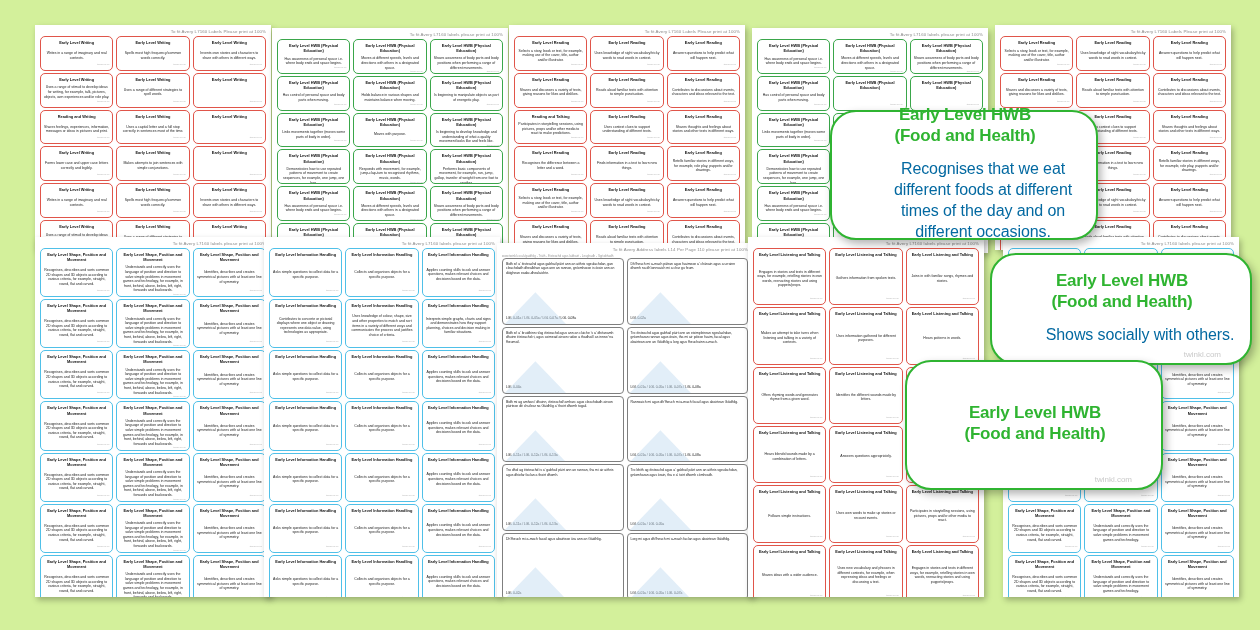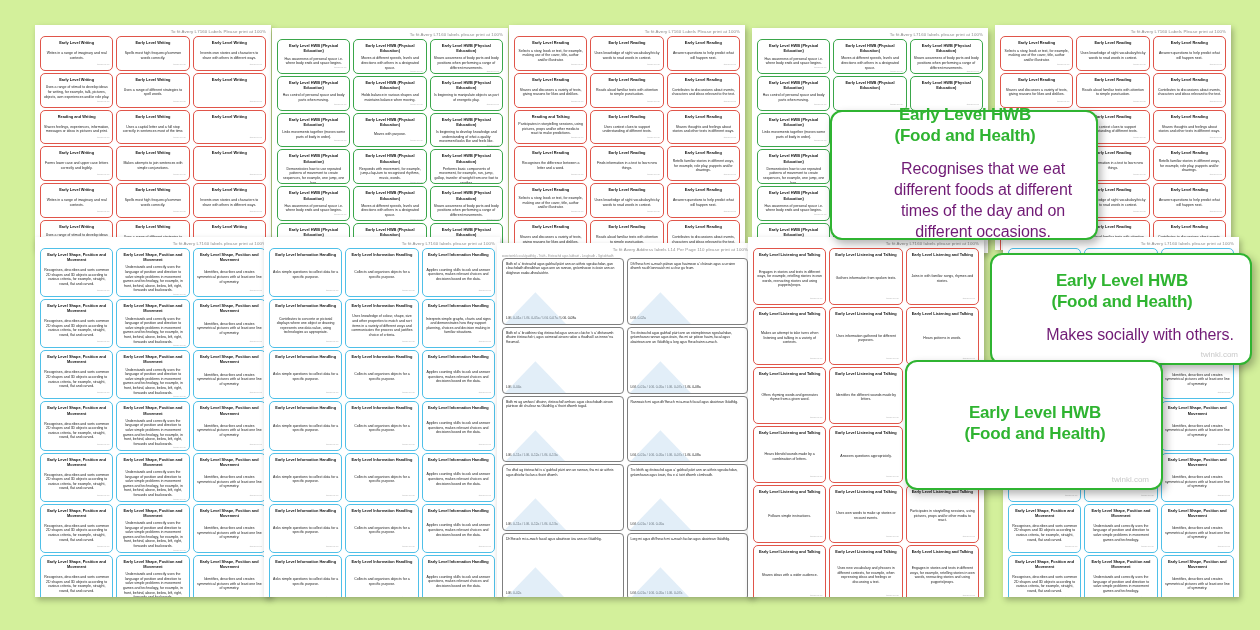--- a/index.html
+++ b/index.html
@@ -107,47 +107,47 @@
     height:60%;
     opacity:.45;
     pointer-events:none;
   }
 
   
   .callout{
     position:absolute;
     background:#ffffff;
     border:2.5px solid #2faa36;
-    border-radius:12px;
+    border-radius:26px;
     box-shadow:3px 4px 9px rgba(0,0,0,.30);
     display:flex;
     flex-direction:column;
     align-items:center;
     justify-content:center;
     text-align:center;
     padding:10px 12px 14px 14px;
   }
   .callout .c-title{
     color:#2fb431;
     font-weight:bold;
     font-size:17px;
     line-height:21px;
     letter-spacing:-.2px;
   }
   .callout .c-body{
-    color:#701a75;
+    color:#0369a1;
     font-size:16px;
     line-height:21px;
     margin-top:12px;
     letter-spacing:-.1px;
     margin-left:36px;
   }
   .callout .c-mark{
     position:absolute;
-    right:12px; bottom:4px;
+    right:29px; bottom:4px;
     font-size:8px;
     color:#c9c9c9;
   }
 </style>
 </head>
 <body>
 
 <div id="sheets-layer">
     <div class="sheet" style="left: 35px; top: 25px; width: 236px; height: 225px;">
       <div class="sheet-head">To fit Avery L7160 Labels Please print at 100%</div>
@@ -1129,21 +1129,21 @@
         <div>Early Level HWB</div>
         <div>(Food and Health)</div>
       </div>
       <div class="c-body">Recognises that we eat different foods at different times of the day and on different occasions.</div>
     </div>
     <div class="callout" style="left: 990px; top: 253px; width: 262px; height: 112px; border-color: rgb(47, 180, 49);">
       <div class="c-title" style="color: rgb(47, 180, 49);">
         <div>Early Level HWB</div>
         <div>(Food and Health)</div>
       </div>
-      <div class="c-body">Makes socially with others.</div>
+      <div class="c-body">Shows socially with others.</div>
       <div class="c-mark">twinkl.com</div>
     </div>
     <div class="callout" style="left: 905px; top: 360px; width: 258px; height: 130px; border-color: rgb(47, 180, 49);">
       <div class="c-title" style="color: rgb(47, 180, 49);">
         <div>Early Level HWB</div>
         <div>(Food and Health)</div>
       </div>
       <div class="c-mark">twinkl.com</div>
     </div>
   </div>

